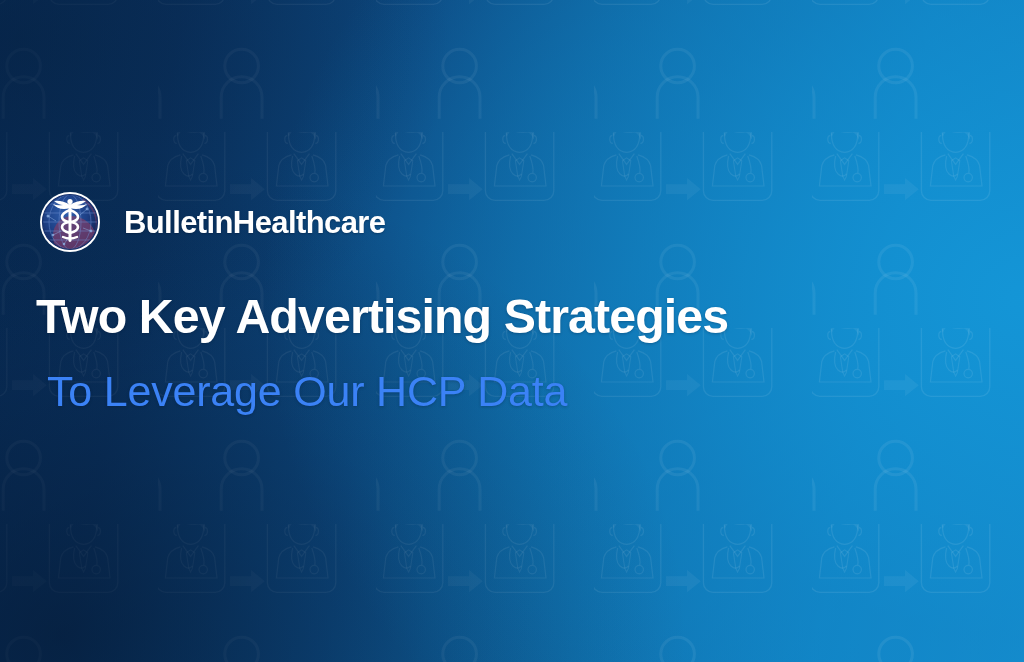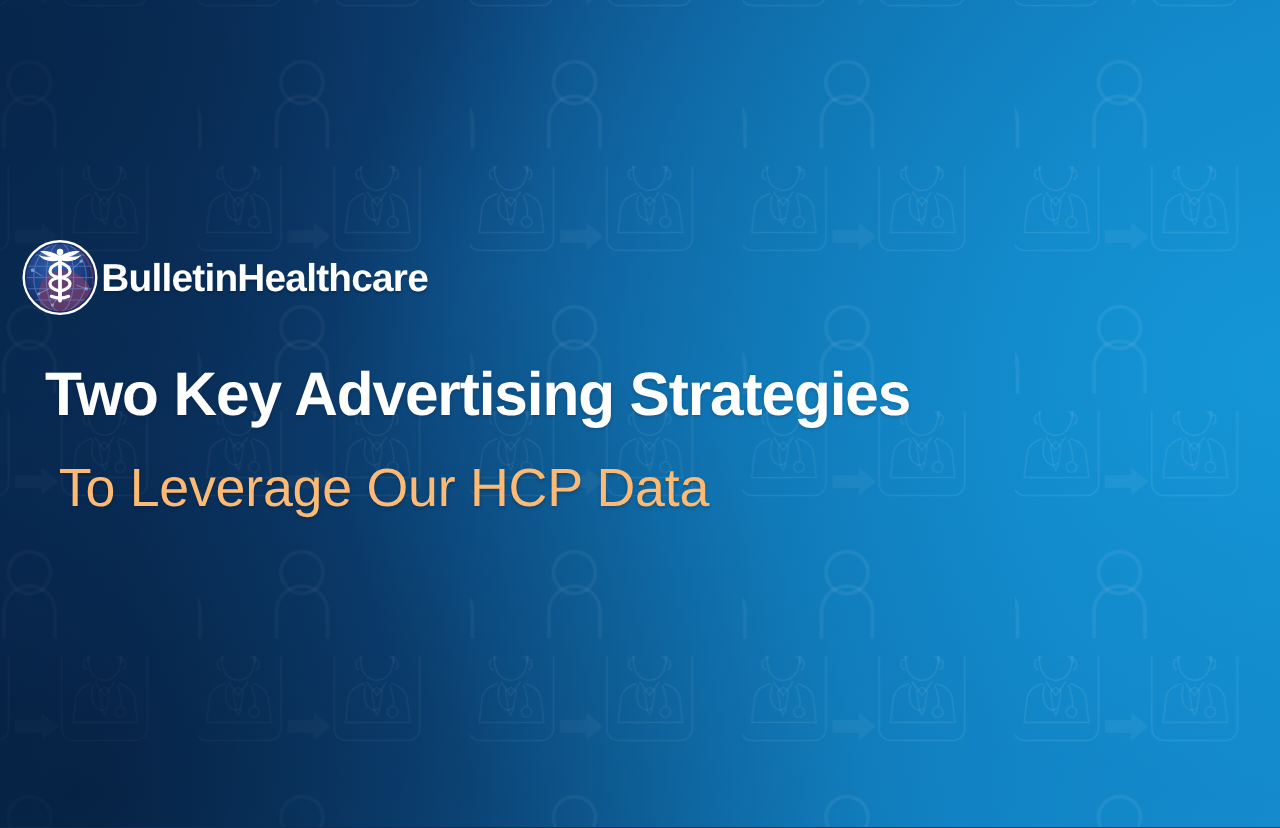--- a/index.html
+++ b/index.html
@@ -34,22 +34,22 @@
   .bg-pattern svg{display:block;width:100%;height:100%;}
 
   
   .content{
     position:absolute;
     left:0;top:0;right:0;bottom:0;
   }
 
   .logo-row{
     position:absolute;
-    left:17px;top:191px;
-    display:flex;align-items:center;gap:2px;
+    left:39px;top:191px;
+    display:flex;align-items:center;gap:23px;
   }
   .logo-badge{
     width:62px;height:62px;flex:0 0 62px;
     position:relative;
   }
   .logo-badge svg{display:block;width:62px;height:62px;}
   .logo-word{
     color:#ffffff;
     font-size:31px;
     font-weight:bold;
@@ -69,21 +69,21 @@
     line-height:1;
     white-space:nowrap;
     transform:scaleX(0.985);
     transform-origin:left center;
     text-shadow:0 1px 3px rgba(0,20,45,.28);
   }
 
   .subhead{
     position:absolute;
     left:47px;top:363px;
-    color:#fdba74;
+    color:#3b82f6;
     font-size:43px;
     font-weight:300;
     letter-spacing:-0.2px;
     line-height:1.33;
     white-space:nowrap;
     text-shadow:0 1px 3px rgba(0,20,45,.25);
   }
   .subhead .ln{display:block;}
 </style>
 </head>

